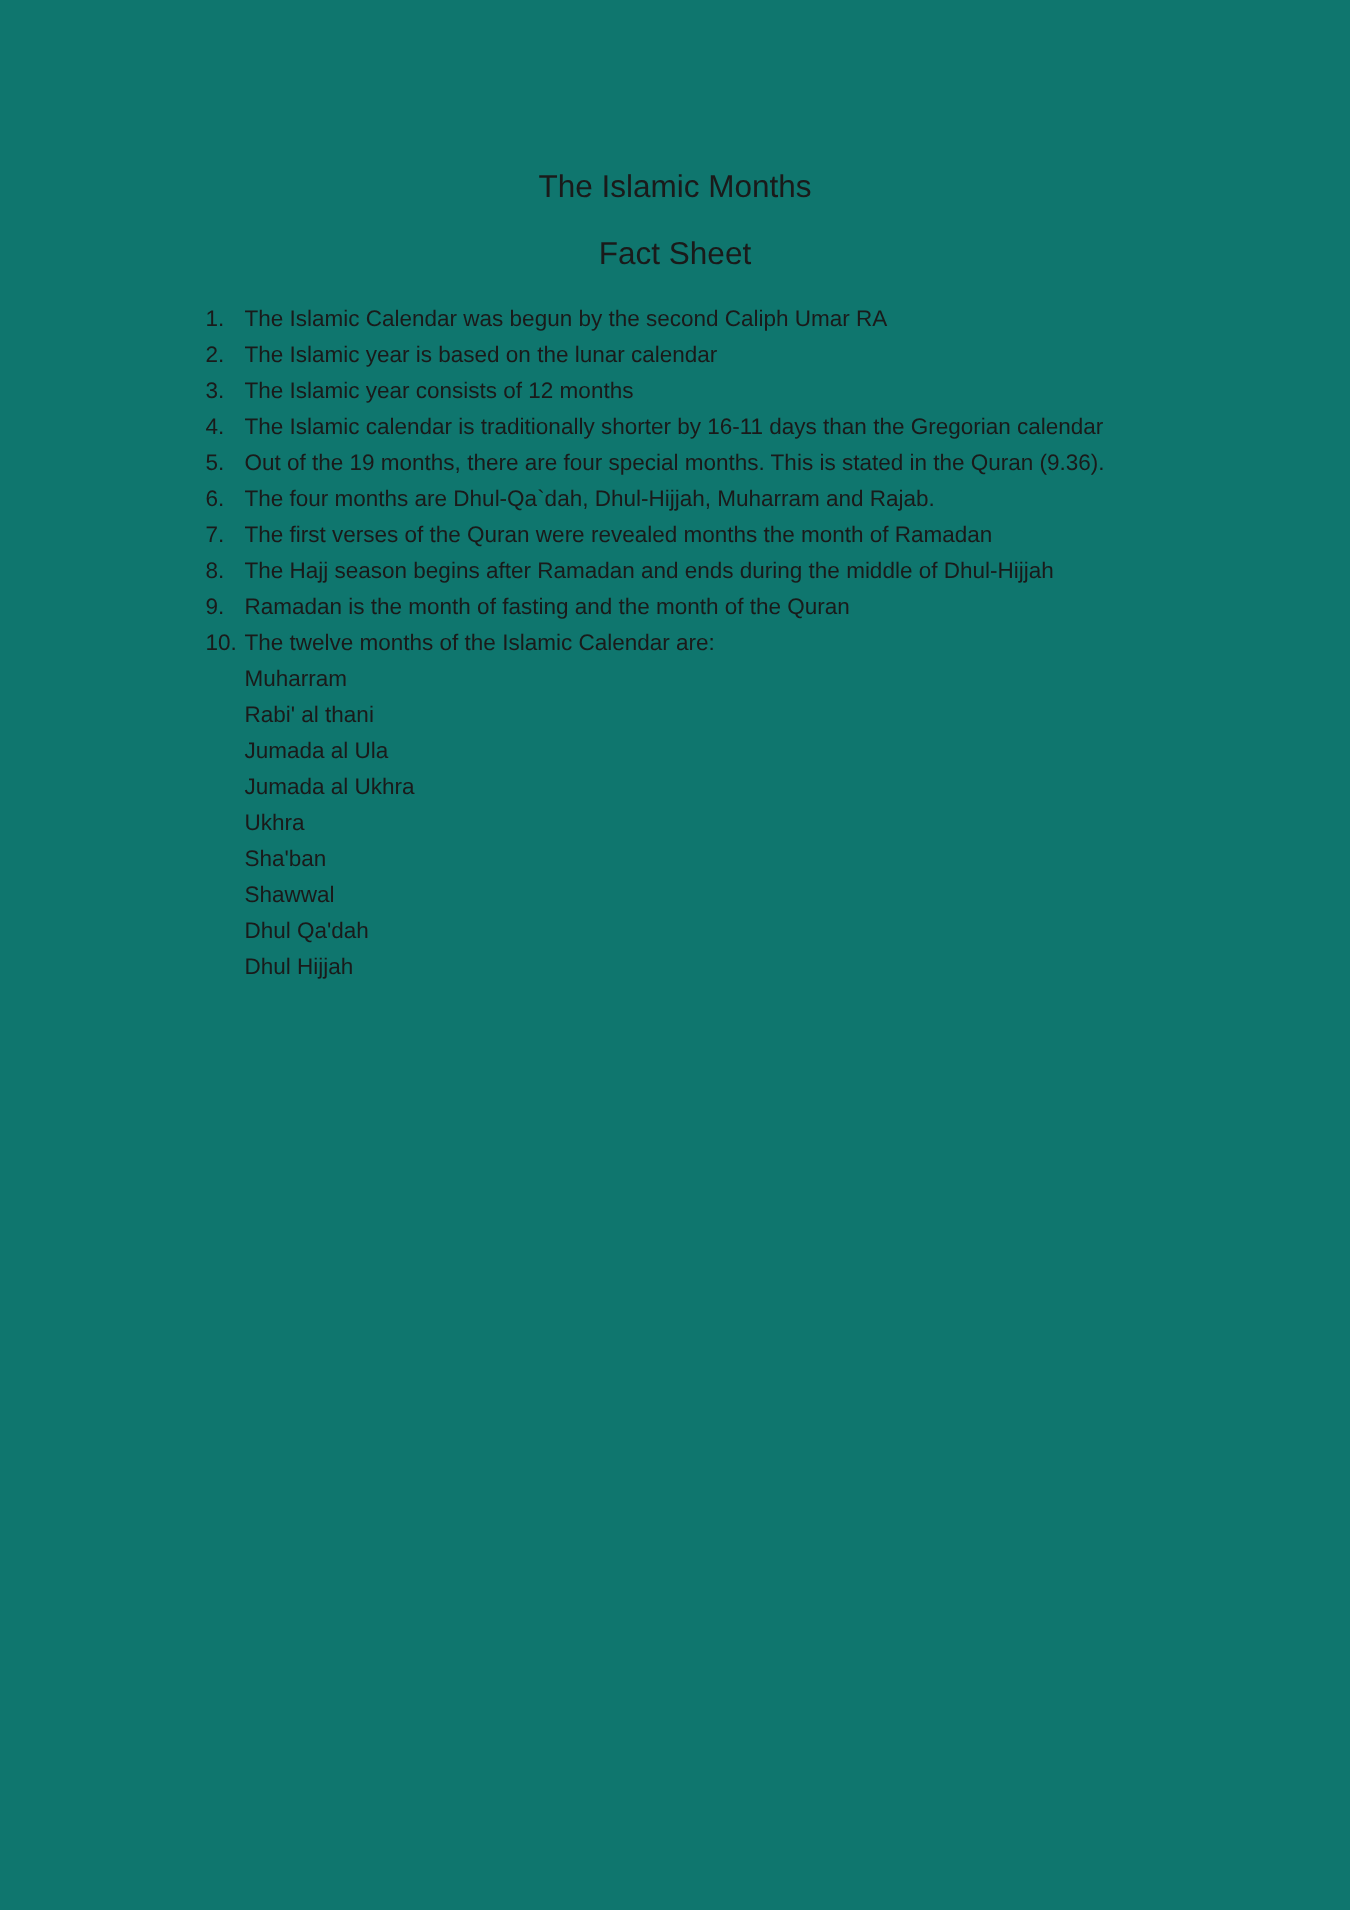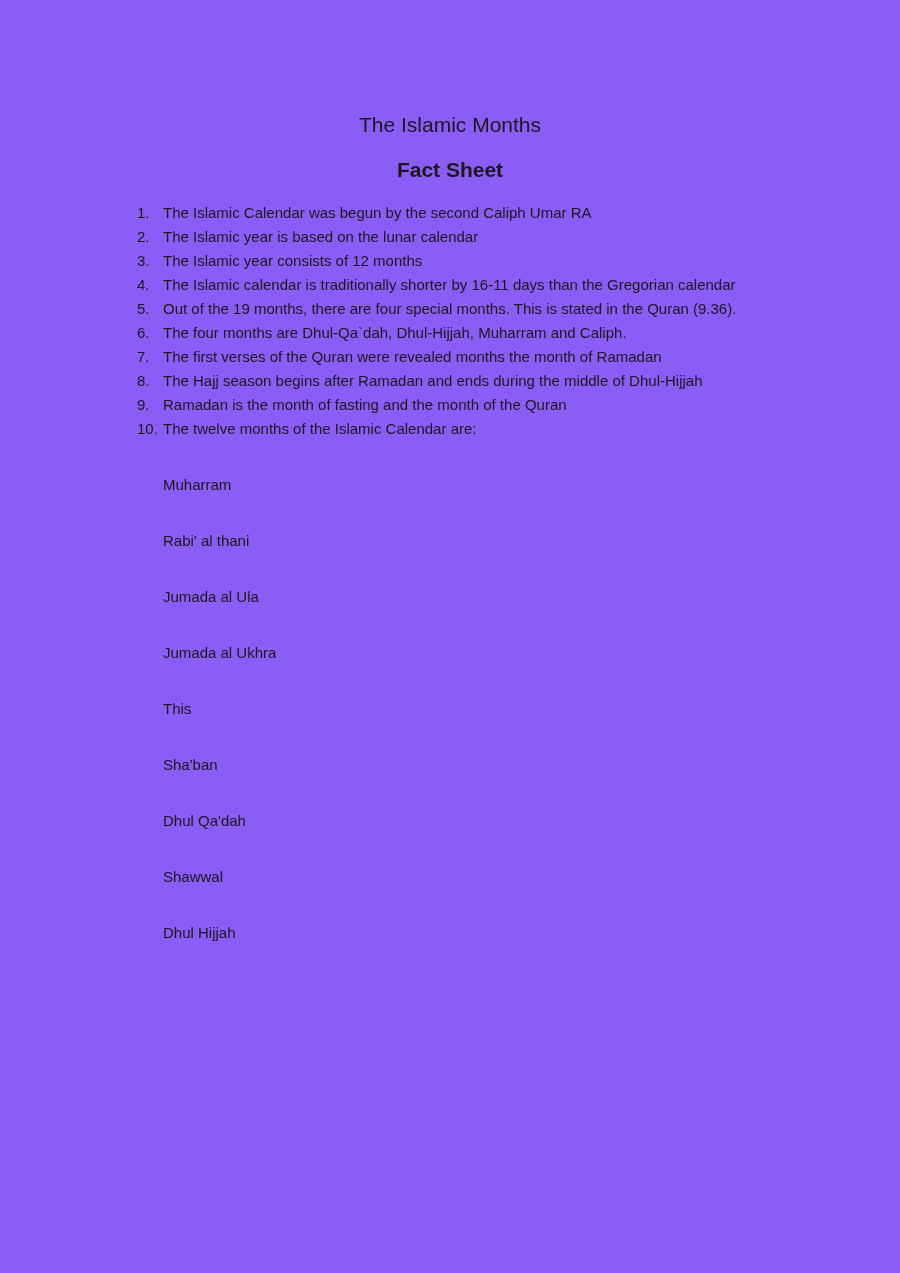--- a/index.html
+++ b/index.html
@@ -4,21 +4,21 @@
 <style>
   html, body {
     margin: 0;
     padding: 0;
     background: #ffffff;
   }
   .page {
     position: relative;
     width: 900px;
     height: 1273px;
-    background: #8b5cf6;
+    background: #0f766e;
     font-family: "Liberation Sans", sans-serif;
     color: #1a1a1a;
     overflow: hidden;
   }
   .content {
     position: absolute;
     top: 111px;
     left: 137px;
     width: 626px;
   }
@@ -26,21 +26,21 @@
     margin: 0 0 17px 0;
     font-size: 21px;
     font-weight: 400;
     line-height: 28px;
     text-align: center;
     color: #1a1a1a;
   }
   .doc-subtitle {
     margin: 0 0 17px 0;
     font-size: 21px;
-    font-weight: 700;
+    font-weight: 400;
     line-height: 28px;
     text-align: center;
     color: #1a1a1a;
   }
   .fact-list {
     width: 608px;
   }
   .fact-row {
     display: flex;
     align-items: flex-start;
@@ -54,21 +54,20 @@
   .fact-text {
     flex: 1 1 auto;
   }
   .month-list {
     padding-left: 26px;
     font-size: 15px;
     line-height: 24px;
   }
   .month-item {
     white-space: nowrap;
-    margin-top: 32px;
   }
 </style>
 </head>
 <body>
 
 <div class="page">
   <div class="content">
 
     <h1 class="doc-title">The Islamic Months</h1>
 
@@ -90,21 +89,21 @@
       <div class="fact-row">
         <span class="fact-num">4.</span>
         <span class="fact-text">The Islamic calendar is traditionally shorter by 16-11 days than the Gregorian calendar</span>
       </div>
       <div class="fact-row">
         <span class="fact-num">5.</span>
         <span class="fact-text">Out of the 19 months, there are four special months. This is stated in the Quran (9.36).</span>
       </div>
       <div class="fact-row">
         <span class="fact-num">6.</span>
-        <span class="fact-text">The four months are Dhul-Qa`dah, Dhul-Hijjah, Muharram and Caliph.</span>
+        <span class="fact-text">The four months are Dhul-Qa`dah, Dhul-Hijjah, Muharram and Rajab.</span>
       </div>
       <div class="fact-row">
         <span class="fact-num">7.</span>
         <span class="fact-text">The first verses of the Quran were revealed months the month of Ramadan</span>
       </div>
       <div class="fact-row">
         <span class="fact-num">8.</span>
         <span class="fact-text">The Hajj season begins after Ramadan and ends during the middle of Dhul-Hijjah</span>
       </div>
       <div class="fact-row">
@@ -115,21 +114,21 @@
         <span class="fact-num">10.</span>
         <span class="fact-text">The twelve months of the Islamic Calendar are:</span>
       </div>
     </div>
 
     <div class="month-list">
       <div class="month-item">Muharram</div>
       <div class="month-item">Rabi' al thani</div>
       <div class="month-item">Jumada al Ula</div>
       <div class="month-item">Jumada al Ukhra</div>
-      <div class="month-item">This</div>
+      <div class="month-item">Ukhra</div>
       <div class="month-item">Sha'ban</div>
+      <div class="month-item">Shawwal</div>
       <div class="month-item">Dhul Qa'dah</div>
-      <div class="month-item">Shawwal</div>
       <div class="month-item">Dhul Hijjah</div>
     </div>
 
   </div>
 </div>
 
 </body></html>

